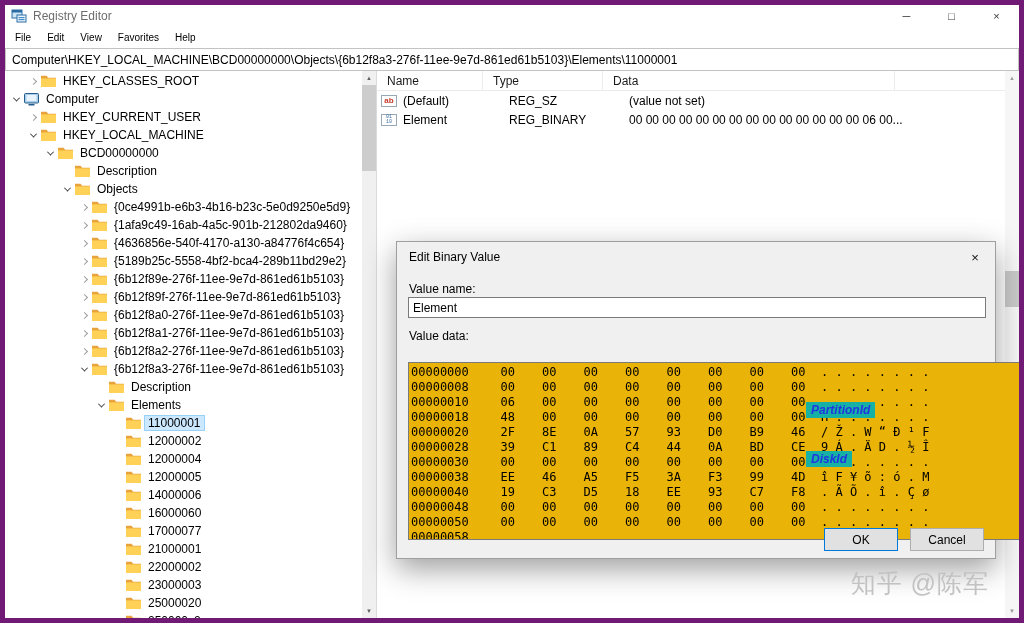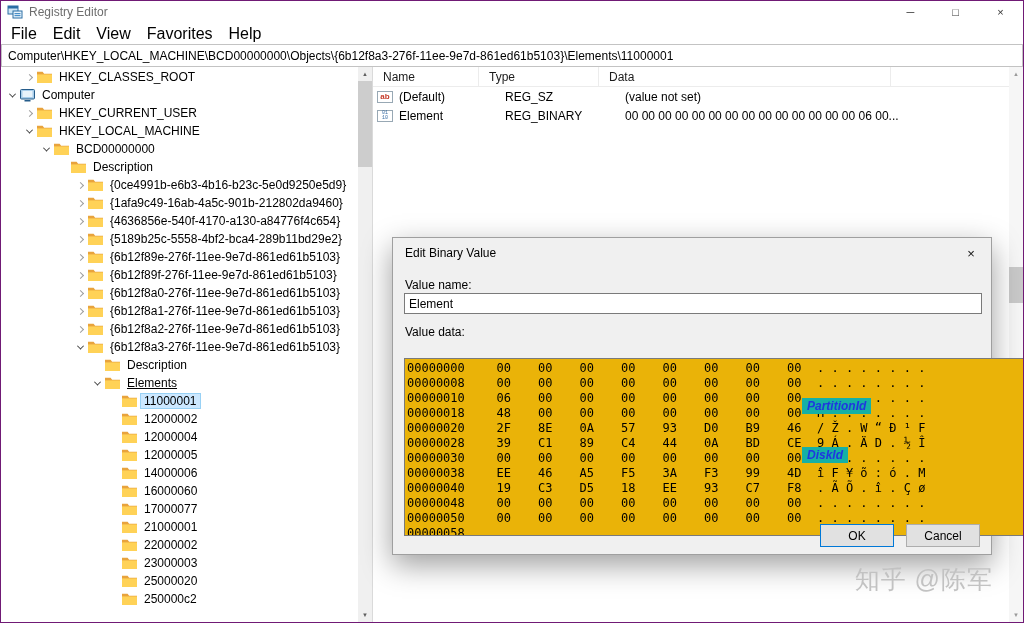--- a/index.html
+++ b/index.html
@@ -1,30 +1,30 @@
 <!DOCTYPE html>
 <html style="--accent: #0078d7; --selection: #cce8ff; --anno-bg: #16b0a5; --anno-fg: #2036df; --wm: #c2c2c2;"><head>
 <meta charset="utf-8">
 <style>
   * { margin:0; padding:0; box-sizing:border-box; }
   html,body { width:1024px; height:623px; }
   body { font-family:"Liberation Sans",sans-serif; font-size:12px; color:#000; background:#fff; overflow:hidden; }
 
-  .window { position:relative; width:1024px; height:623px; background:#fff; border:1px solid #701a75; overflow:hidden; }
+  .window { position:relative; width:1024px; height:623px; background:#fff; border:5px solid #701a75; overflow:hidden; }
 
   
   .titlebar { height:22px; display:flex; align-items:center; }
   .app-icon { margin-left:6px; width:16px; height:14px; flex:none; }
   .title-text { margin-left:6px; color:#6d6d6d; font-size:12px; }
   .win-controls { margin-left:auto; display:flex; height:100%; }
   .win-btn { width:45px; display:flex; align-items:center; justify-content:center; font-size:11px; color:#333; cursor:default; }
 
   
   .menubar { height:21px; display:flex; align-items:center; padding-left:2px; }
-  .menu-item { padding:3px 8px; font-size:16px; }
+  .menu-item { padding:3px 8px; font-size:10px; }
 
   
   .addressbar { height:15px; position:relative; }
   .address-input { position:absolute; left:0; right:0; top:0; height:23px; border:1px solid #c3c3c3; background:#fff;
                    display:flex; align-items:center; padding-left:6px; font-size:12px; white-space:nowrap; overflow:hidden; }
 
   
   .main { position:absolute; top:66px; left:0; right:0; bottom:0; display:flex; background:#fff; }
 
   .tree-pane { position:relative; width:372px; flex:none; border-right:1px solid #dadada; overflow:hidden; }
@@ -191,20 +191,30 @@
           <div class="tree-item" style="padding-left: 54px;">
     <span class="chev none"></span>
     <span class="tree-icon">
               <svg width="15" height="12" viewBox="0 0 15 12">
                 <path d="M0 0.8h5.6l1.5 2H15V12H0z" fill="#e8a33d"></path>
                 <path d="M0 3.4h15V12H0z" fill="#ffd257"></path>
               </svg>
             </span>
     <span class="tree-label">Description</span>
   </div>
+          <div class="tree-item" style="padding-left: 54px;">
+    <span class="chev expanded"></span>
+    <span class="tree-icon">
+              <svg width="15" height="12" viewBox="0 0 15 12">
+                <path d="M0 0.8h5.6l1.5 2H15V12H0z" fill="#e8a33d"></path>
+                <path d="M0 3.4h15V12H0z" fill="#ffd257"></path>
+              </svg>
+            </span>
+    <span class="tree-label">Objects</span>
+  </div>
           <div class="tree-item" style="padding-left: 71px;">
     <span class="chev collapsed"></span>
     <span class="tree-icon">
               <svg width="15" height="12" viewBox="0 0 15 12">
                 <path d="M0 0.8h5.6l1.5 2H15V12H0z" fill="#e8a33d"></path>
                 <path d="M0 3.4h15V12H0z" fill="#ffd257"></path>
               </svg>
             </span>
     <span class="tree-label">{0ce4991b-e6b3-4b16-b23c-5e0d9250e5d9}</span>
   </div>
@@ -301,21 +311,21 @@
           <div class="tree-item" style="padding-left: 88px;">
     <span class="chev none"></span>
     <span class="tree-icon">
               <svg width="15" height="12" viewBox="0 0 15 12">
                 <path d="M0 0.8h5.6l1.5 2H15V12H0z" fill="#e8a33d"></path>
                 <path d="M0 3.4h15V12H0z" fill="#ffd257"></path>
               </svg>
             </span>
     <span class="tree-label">Description</span>
   </div>
-          <div class="tree-item" style="padding-left: 88px; text-decoration: underline;">
+          <div class="tree-item" style="padding-left: 88px;">
     <span class="chev expanded"></span>
     <span class="tree-icon">
               <svg width="15" height="12" viewBox="0 0 15 12">
                 <path d="M0 0.8h5.6l1.5 2H15V12H0z" fill="#e8a33d"></path>
                 <path d="M0 3.4h15V12H0z" fill="#ffd257"></path>
               </svg>
             </span>
     <span class="tree-label">Elements</span>
   </div>
           <div class="tree-item selected" style="padding-left: 105px;">

